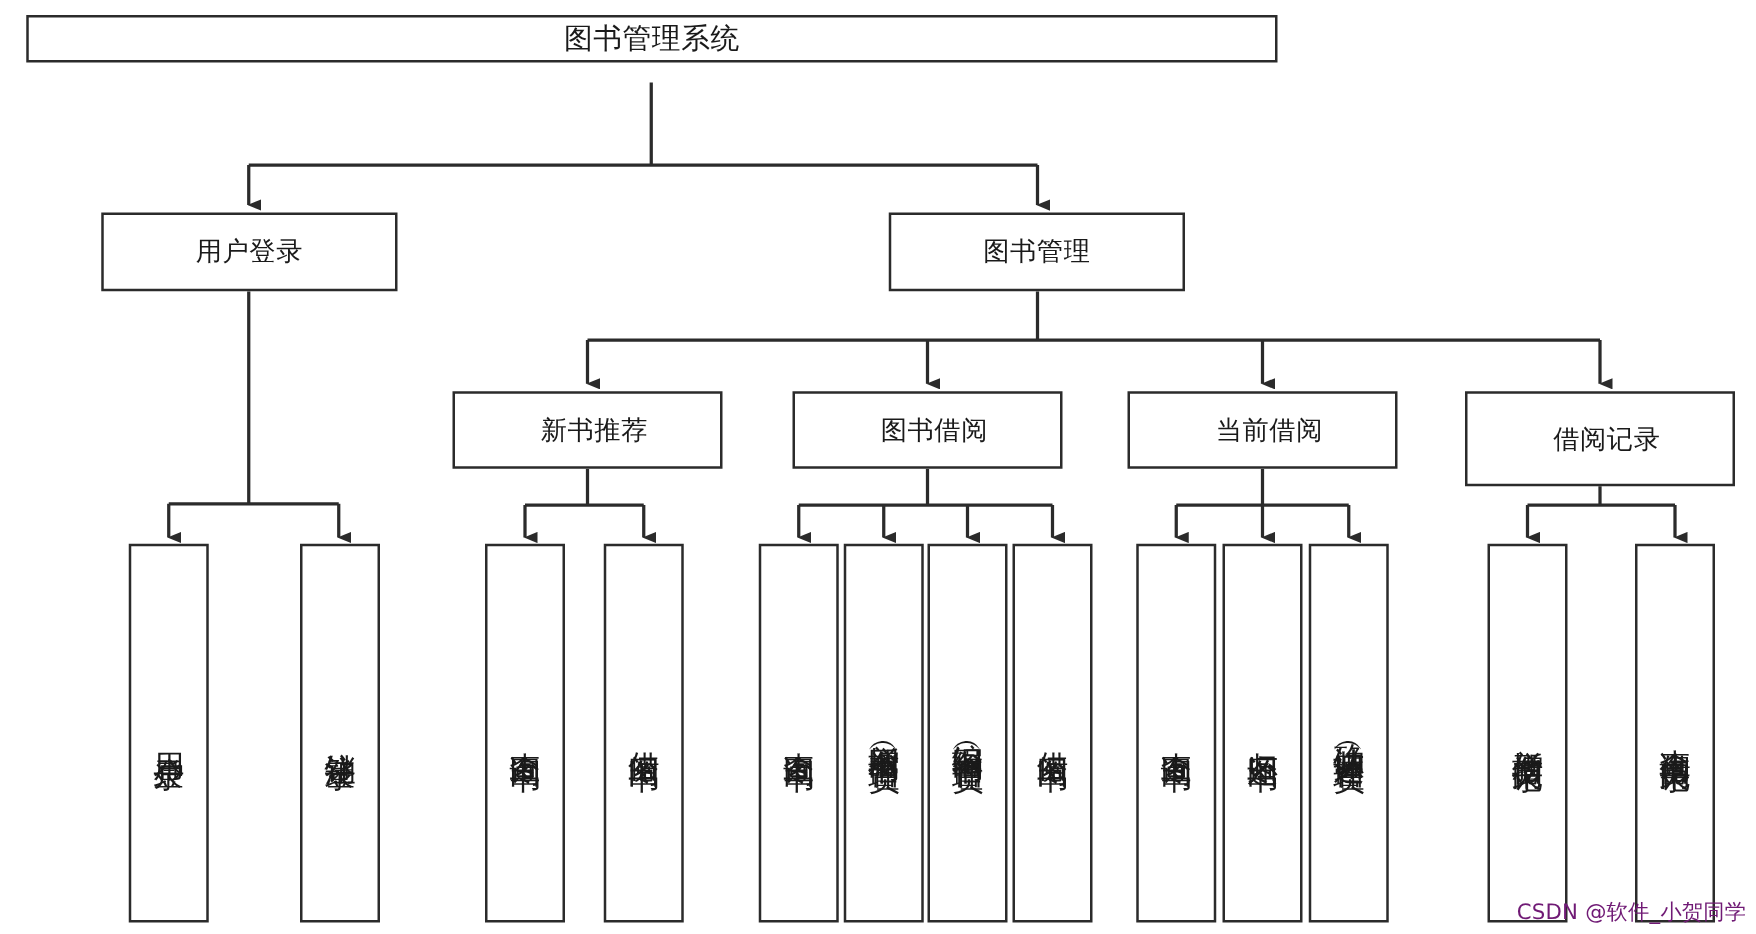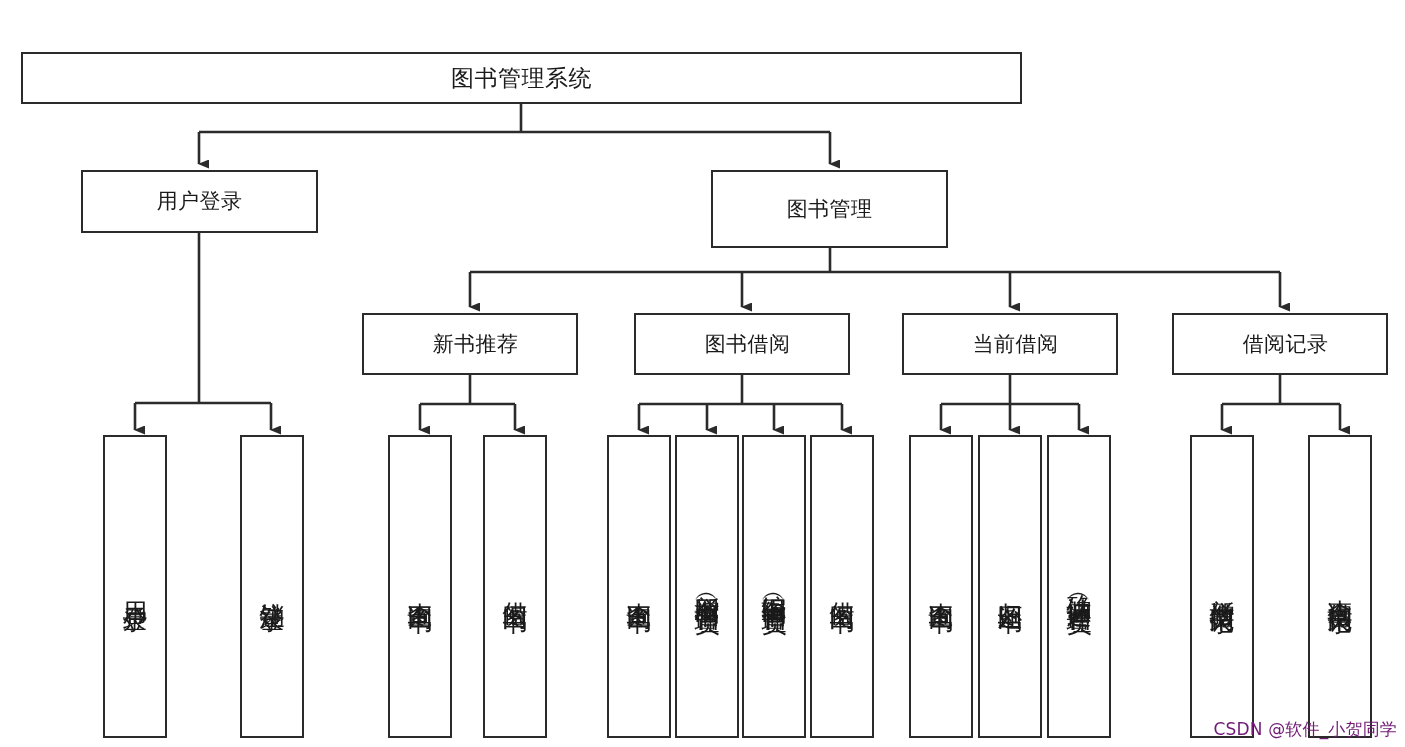--- a/index.html
+++ b/index.html
@@ -113,45 +113,45 @@
       <path d="M1010,404 L1010,430" marker-end="url(#arw)"></path>
       <path d="M1079,404 L1079,430" marker-end="url(#arw)"></path>
 
       <path d="M1280,375 L1280,404"></path>
       <path d="M1222,404 L1340,404"></path>
       <path d="M1222,404 L1222,430" marker-end="url(#arw)"></path>
       <path d="M1340,404 L1340,430" marker-end="url(#arw)"></path>
     </g>
   </svg>
 
-  <div class="node lvl0" style="left:21px; top:12px; width:1001px; height:52px;margin-top:40px;">
+  <div class="node lvl0" style="left:21px; top:12px; width:1001px; height:38px;">
     <span class="node-label">图书管理系统</span>
   </div>
 
   <div class="node lvl1" style="left:81px; top:170px; width:237px; height:63px;">
     <span class="node-label">用户登录</span>
   </div>
 
-  <div class="node lvl1" style="left:711px; top:170px; width:237px; height:78px;">
+  <div class="node lvl1" style="left:711px; top:170px; width:237px; height:63px;">
     <span class="node-label">图书管理</span>
   </div>
 
   <div class="node lvl2" style="left:362px; top:313px; width:216px; height:62px;">
     <span class="node-label">新书推荐</span>
   </div>
 
   <div class="node lvl2" style="left:902px; top:313px; width:216px; height:62px;">
     <span class="node-label">当前借阅</span>
   </div>
 
   <div class="node lvl2" style="left:634px; top:313px; width:216px; height:62px;">
     <span class="node-label">图书借阅</span>
   </div>
 
-  <div class="node lvl2" style="left:1172px; top:313px; width:216px; height:62px;">
+  <div class="node lvl2" style="left:1172px; top:313px; width:216px; height:76px;">
     <span class="node-label">借阅记录</span>
   </div>
 
   <div class="node leaf" style="left:103px; top:435px; width:64px; height:303px;">
     <span class="node-label">用户登录</span>
   </div>
 
   <div class="node leaf" style="left:240px; top:435px; width:64px; height:303px;">
     <span class="node-label">注销登录</span>
   </div>

